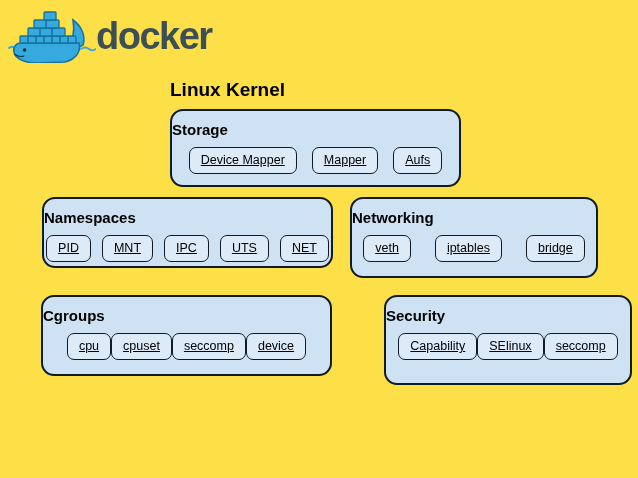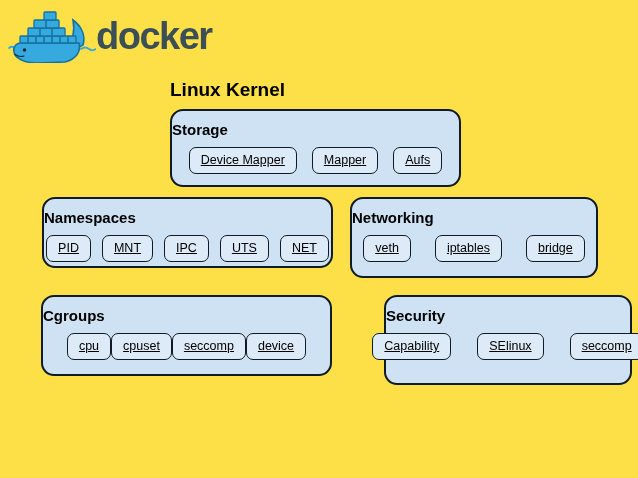--- a/index.html
+++ b/index.html
@@ -51,21 +51,21 @@
     font-size:15px;font-weight:bold;
   }
   .chips{
     margin-top:8px;
     display:flex;justify-content:center;align-items:center;
   }
   .g-storage    .chips{gap:15px;}
   .g-namespaces .chips{gap:11px;justify-content:center;}
   .g-networking .chips{gap:24px;}
   .g-cgroups    .chips{}
-  .g-security   .chips{gap:26px;}
+  .g-security   .chips{gap:0;}
 
   .chip{
     height:27px;box-sizing:border-box;
     display:flex;align-items:center;
     padding:0 11px;
     background:var(--chip-fill,#ddeaf8);
     border:1.5px solid var(--border,#101b26);
     border-radius:7px;
     font-size:12.5px;line-height:1;white-space:nowrap;text-decoration:underline;
   }

